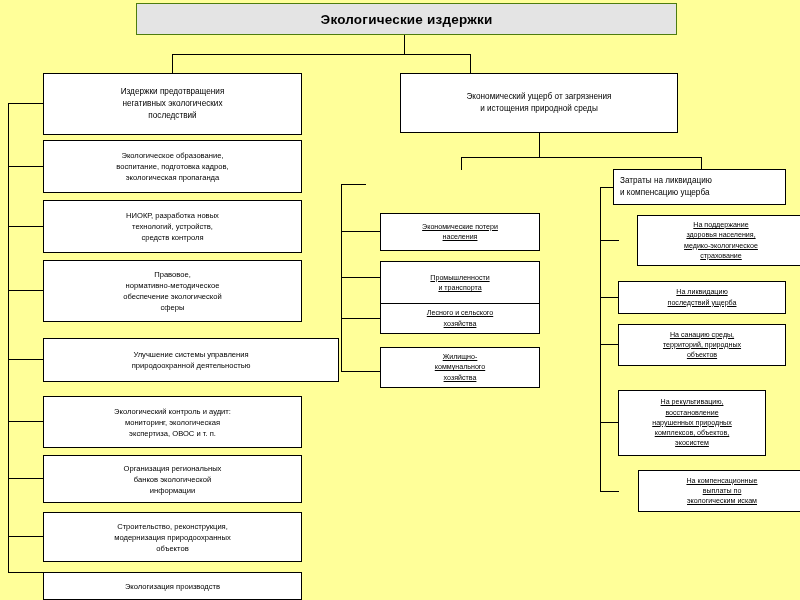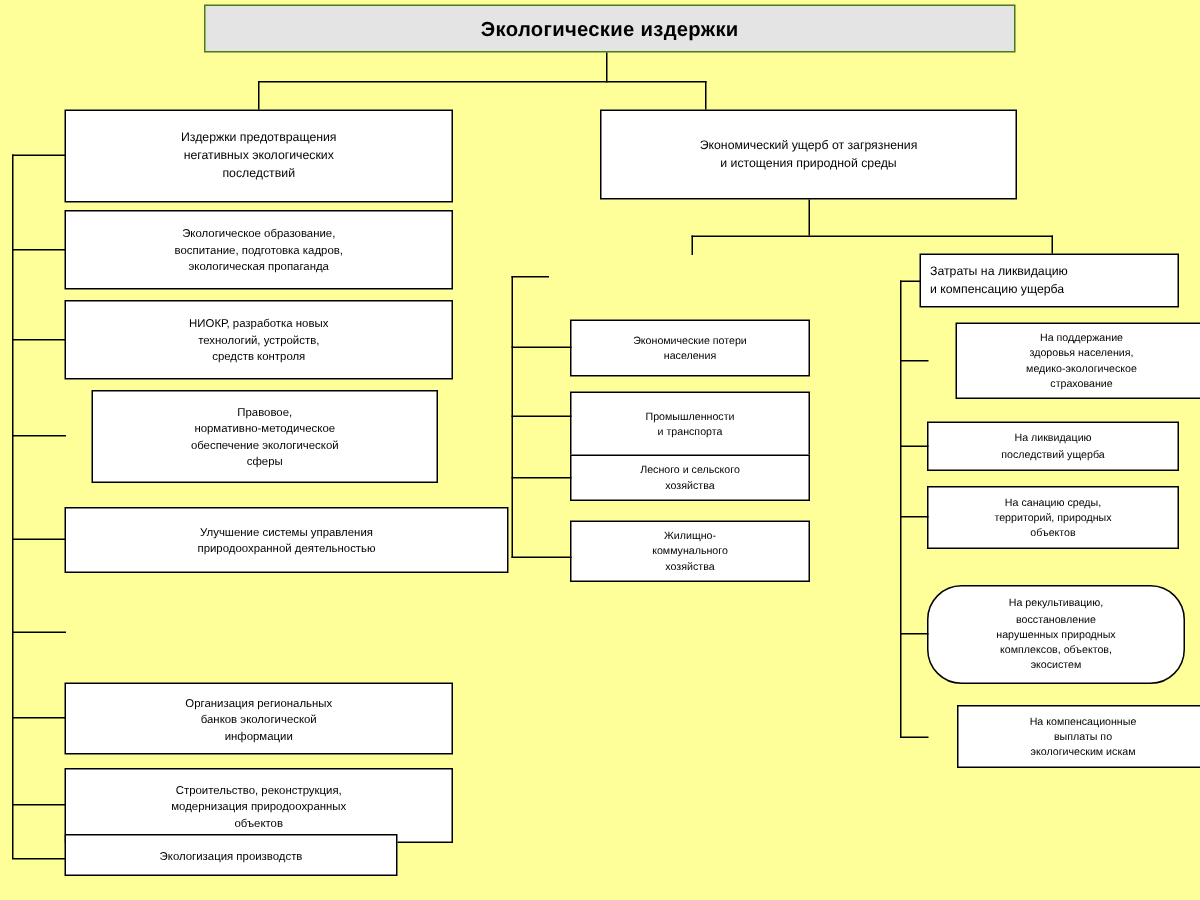--- a/index.html
+++ b/index.html
@@ -53,21 +53,21 @@
     border-top: 1px solid #000000;
   }
   .ln-v {
     position: absolute;
     width: 0;
     border-left: 1px solid #000000;
   }
   
   .ta-c { text-align: center; }
   .ta-l { text-align: left; }
-  .fs7  { font-size: 7.1px; }
+  .fs7  { font-size: 7.1px; text-decoration: underline; }
   .fs75 { font-size: 7.6px; }
   .fs8  { font-size: 8.2px; }
 </style>
 </head>
 <body>
 
 <div id="canvas">
 
   <div class="title-box" style="left:136px; top:3px; width:541px; height:32px;">
     <span class="txt">Экологические издержки</span>
@@ -95,51 +95,56 @@
   </div>
   <div class="ln-h" style="left:8px; top:166px; width:36px;"></div>
 
   <div class="box" style="left:43px; top:200px; width:259px; height:53px;">
     <span class="txt ta-c fs75">НИОКР, разработка новых
 технологий, устройств,
 средств контроля</span>
   </div>
   <div class="ln-h" style="left:8px; top:226px; width:36px;"></div>
 
-  <div class="box" style="left:61px; top:260px; width:231px; height:62px;">
+  <div class="box" style="left:43px; top:260px; width:259px; height:62px;">
     <span class="txt ta-c fs75">Правовое,
 нормативно-методическое
 обеспечение экологической
 сферы</span>
   </div>
   <div class="ln-h" style="left:8px; top:290px; width:36px;"></div>
 
   <div class="box" style="left:43px; top:338px; width:296px; height:44px;">
     <span class="txt ta-c fs75">Улучшение системы управления
 природоохранной деятельностью</span>
   </div>
   <div class="ln-h" style="left:8px; top:359px; width:36px;"></div>
 
+  <div class="box" style="left:43px; top:396px; width:259px; height:52px;">
+    <span class="txt ta-c fs75">Экологический контроль и аудит:
+мониторинг, экологическая
+экспертиза, ОВОС и т. п.</span>
+  </div>
   <div class="ln-h" style="left:8px; top:421px; width:36px;"></div>
 
   <div class="box" style="left:43px; top:455px; width:259px; height:48px;">
     <span class="txt ta-c fs75">Организация региональных
 банков экологической
 информации</span>
   </div>
   <div class="ln-h" style="left:8px; top:478px; width:36px;"></div>
 
   <div class="box" style="left:43px; top:512px; width:259px; height:50px;">
     <span class="txt ta-c fs75">Строительство, реконструкция,
 модернизация природоохранных
 объектов</span>
   </div>
   <div class="ln-h" style="left:8px; top:536px; width:36px;"></div>
 
-  <div class="box" style="left:43px; top:556px; width:222px; height:28px;align-items:center;">
+  <div class="box" style="left:43px; top:572px; width:259px; height:28px;align-items:center;">
     <span class="txt ta-c fs75">Экологизация производств</span>
   </div>
   <div class="ln-h" style="left:8px; top:572px; width:36px;"></div>
 
   <div class="box" style="left:400px; top:73px; width:278px; height:60px;">
     <span class="txt ta-c fs8">Экономический ущерб от загрязнения
 и истощения природной среды</span>
   </div>
 
   <div class="ln-v" style="left:539px; top:133px; height:24px;"></div>
@@ -198,21 +203,21 @@
   </div>
   <div class="ln-h" style="left:600px; top:297px; width:19px;"></div>
 
   <div class="box" style="left:618px; top:324px; width:168px; height:42px;">
     <span class="txt ta-c fs7">На санацию среды,
 территорий, природных
 объектов</span>
   </div>
   <div class="ln-h" style="left:600px; top:344px; width:19px;"></div>
 
-  <div class="box" style="left:618px; top:390px; width:172px; height:66px;border-radius:23px;">
+  <div class="box" style="left:618px; top:390px; width:148px; height:66px;">
     <span class="txt ta-c fs7">На рекультивацию,
 восстановление
 нарушенных природных
 комплексов, объектов,
 экосистем</span>
   </div>
   <div class="ln-h" style="left:600px; top:422px; width:19px;"></div>
 
   <div class="box" style="left:618px; top:470px; width:168px; height:42px;margin-left:20px;">
     <span class="txt ta-c fs7">На компенсационные

